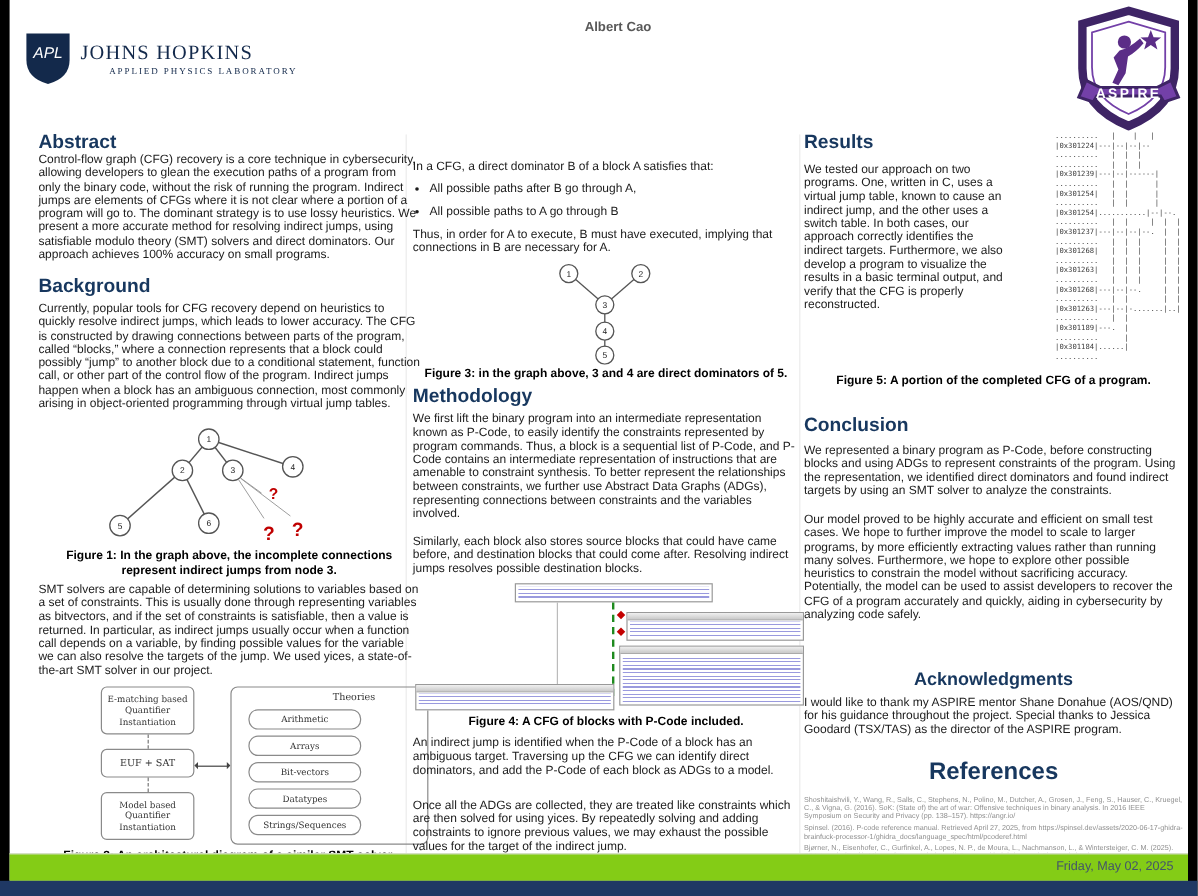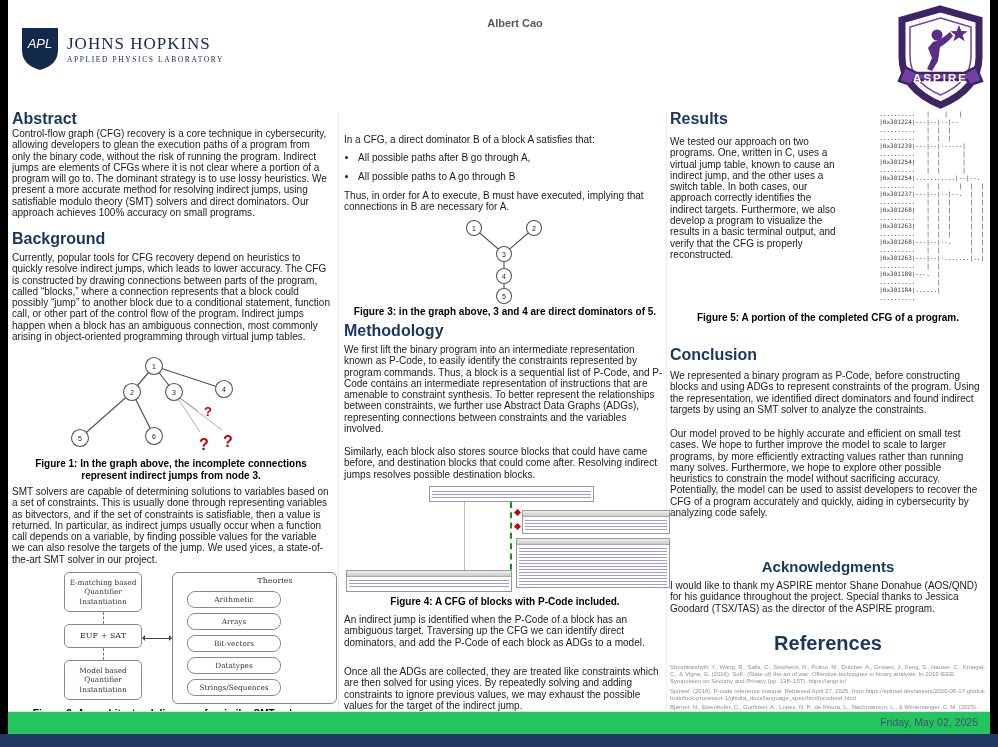--- a/index.html
+++ b/index.html
@@ -2,36 +2,36 @@
 <html><head>
 <meta charset="utf-8">
 <style>
   html,body{margin:0;padding:0;}
   body{
     width:998px;height:747px;position:relative;background:#000;
     font-family:"Liberation Sans",sans-serif;color:#1b1b1b;overflow:hidden;
   }
   .poster{position:absolute;left:8px;right:8px;top:0;bottom:13px;background:#fff;}
   .bottombar{position:absolute;left:0;right:0;bottom:0;height:13px;background:#1F3864;}
-  .datebar{position:absolute;left:0;right:0;bottom:0;height:22px;background:#22c55e;border-top:1px solid #e2e2e2;}
+  .datebar{position:absolute;left:0;right:0;bottom:0;height:22px;background:#84cc16;border-top:1px solid #e2e2e2;}
   .date{position:absolute;right:12px;top:4px;font-size:10.5px;color:#44546A;}
 
   
   .header{position:absolute;top:0;left:0;right:0;height:108px;}
   .logo{position:absolute;left:12px;top:26px;display:flex;align-items:center;gap:7px;}
   .logo-name{font-family:"Liberation Serif",serif;font-size:17px;letter-spacing:1px;color:#13294B;}
-  .logo-sub{font-family:"Liberation Serif",serif;font-size:7.5px;letter-spacing:1.6px;color:#13294B;margin-top:1px;}
+  .logo-sub{font-family:"Liberation Serif",serif;font-size:7.5px;letter-spacing:1.6px;color:#13294B;margin-top:1px;margin-left:24px;}
   .title-wrap{position:absolute;left:212px;width:590px;top:14px;text-align:center;}
   .title{font-size:21px;font-weight:bold;color:#17375E;line-height:1.16;}
   .author{font-size:11px;color:#595959;font-weight:600;margin-top:3px;}
   .badge{position:absolute;right:2px;top:5px;}
 
   
   .col{position:absolute;top:108px;}
-  #col1{left:4px;width:318px;height:612px;}
+  #col1{left:24px;width:318px;height:612px;}
   #col2{left:336px;width:322px;height:612px;}
   #col3{left:662px;width:316px;height:640px;}
   .vline{position:absolute;top:112px;height:600px;width:1px;background:#ececec;}
 
   .blk{position:absolute;left:0;right:0;}
   h2{margin:0;font-size:16px;font-weight:bold;color:#17375E;}
   .body{font-size:10px;line-height:1.13;}
   .cap{font-size:10px;font-weight:bold;text-align:center;color:#000;line-height:1.15;}
   ul.bul{margin:0;padding-left:14px;}
   ul.bul li{font-size:10px;line-height:1.13;margin-bottom:8px;}

